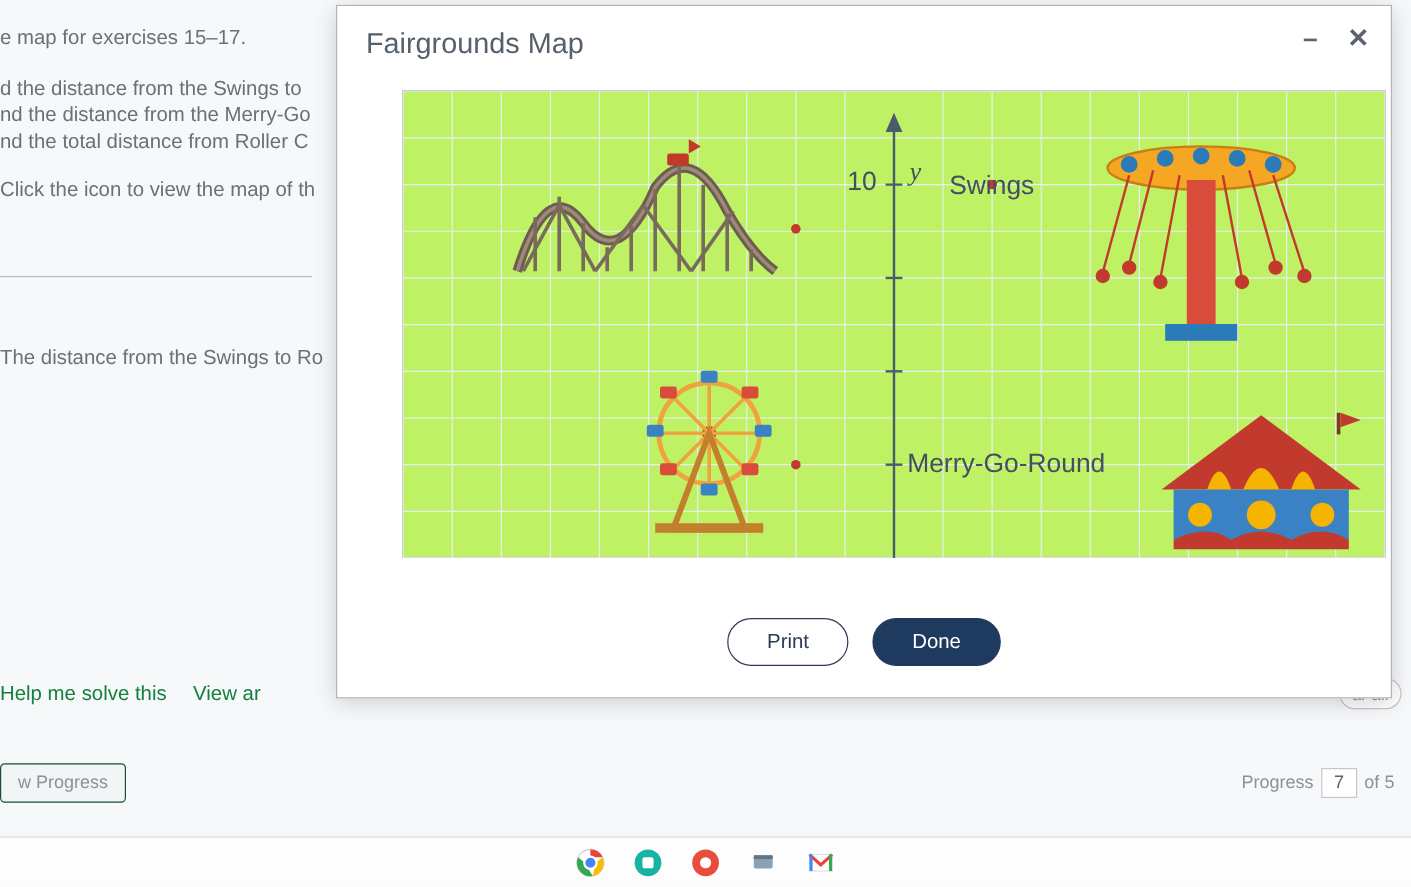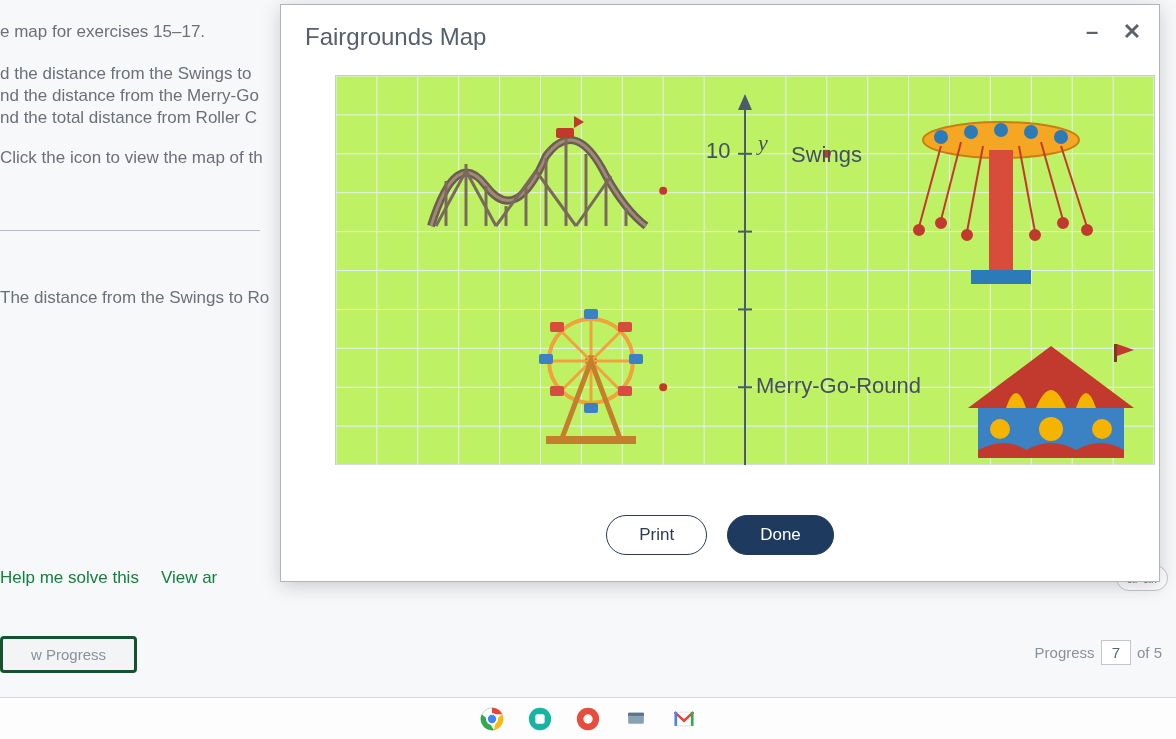--- a/index.html
+++ b/index.html
@@ -12,22 +12,22 @@
   }
   .ws-text { color:#6b7078; }
   .ws-line { position:absolute; left:0; font-size:17px; white-space:nowrap; }
   .hr { position:absolute; left:0; width:260px; border-top:1px solid #b8bcc2; }
   
   .help-row { position:absolute; left:0; top:568px; display:flex; gap:22px; font-size:17px; color:#15803d; }
   .help-row span { cursor:pointer; }
   
   .progress-btn {
     position:absolute; left:0; top:636px;
-    border:3px solid #14532d; background:#f2f4f6; color:#8a919b;
-    padding:7px 28px; font-size:15px; border-radius:4px;
+    border:1px solid #14532d; background:#f2f4f6; color:#8a919b;
+    padding:7px 14px; font-size:15px; border-radius:4px;
     display:flex; align-items:center; gap:6px;
   }
   .question-counter {
     position:absolute; right:14px; top:640px; font-size:15px; color:#8a919b;
     display:flex; align-items:center; gap:6px;
   }
   .qc-box { border:1px solid #c3c7cd; padding:3px 10px; background:#fff; color:#5d636c; }
   .clear-all {
     position:absolute; right:8px; top:565px;
     border:1px solid #c3c7cd; background:#fff; color:#8a919b;

